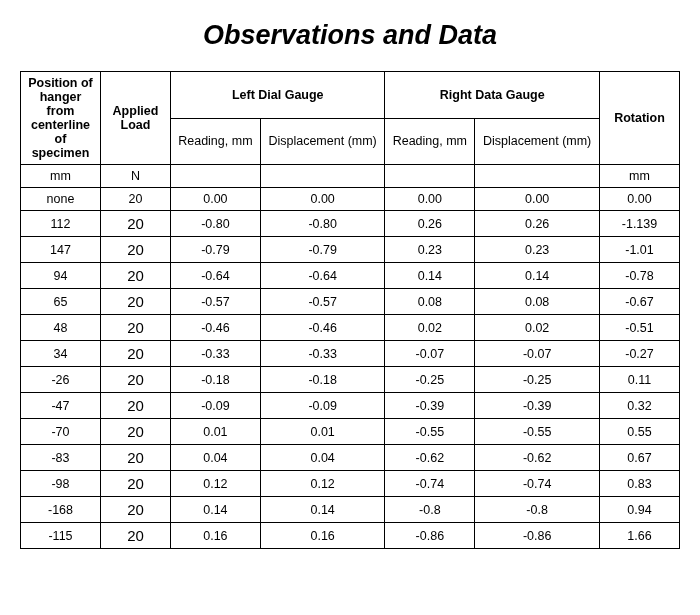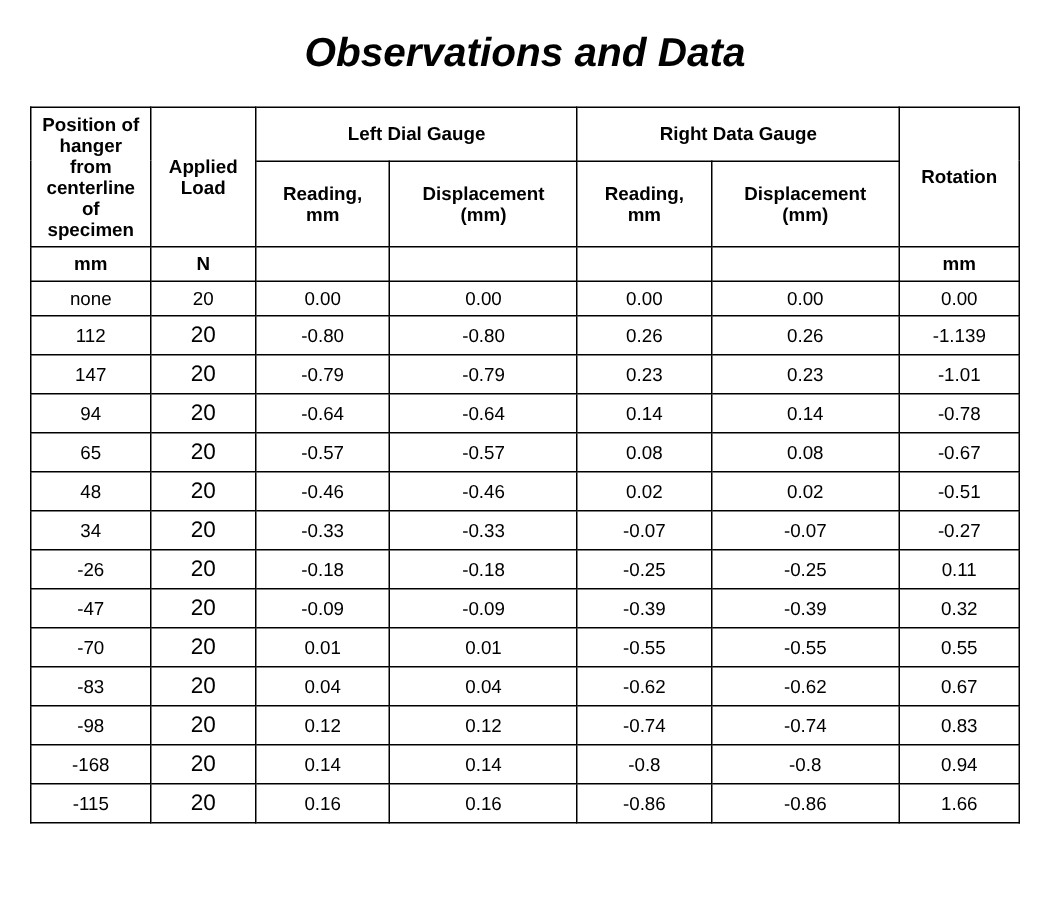--- a/index.html
+++ b/index.html
@@ -29,21 +29,21 @@
       text-align: center;
       padding: 4px 6px;
       font-size: 12.5px;
       color: #000;
     }
     .header-main th {
       font-weight: bold;
       vertical-align: middle;
     }
     .sub-header th {
-      font-weight: bold;
+      font-weight: normal;
       vertical-align: middle;
       text-align: center;
     }
     .data-row td {
       font-weight: normal;
     }
     .bold-cell {
       font-weight: bold;
       font-size: 15px;
     }

